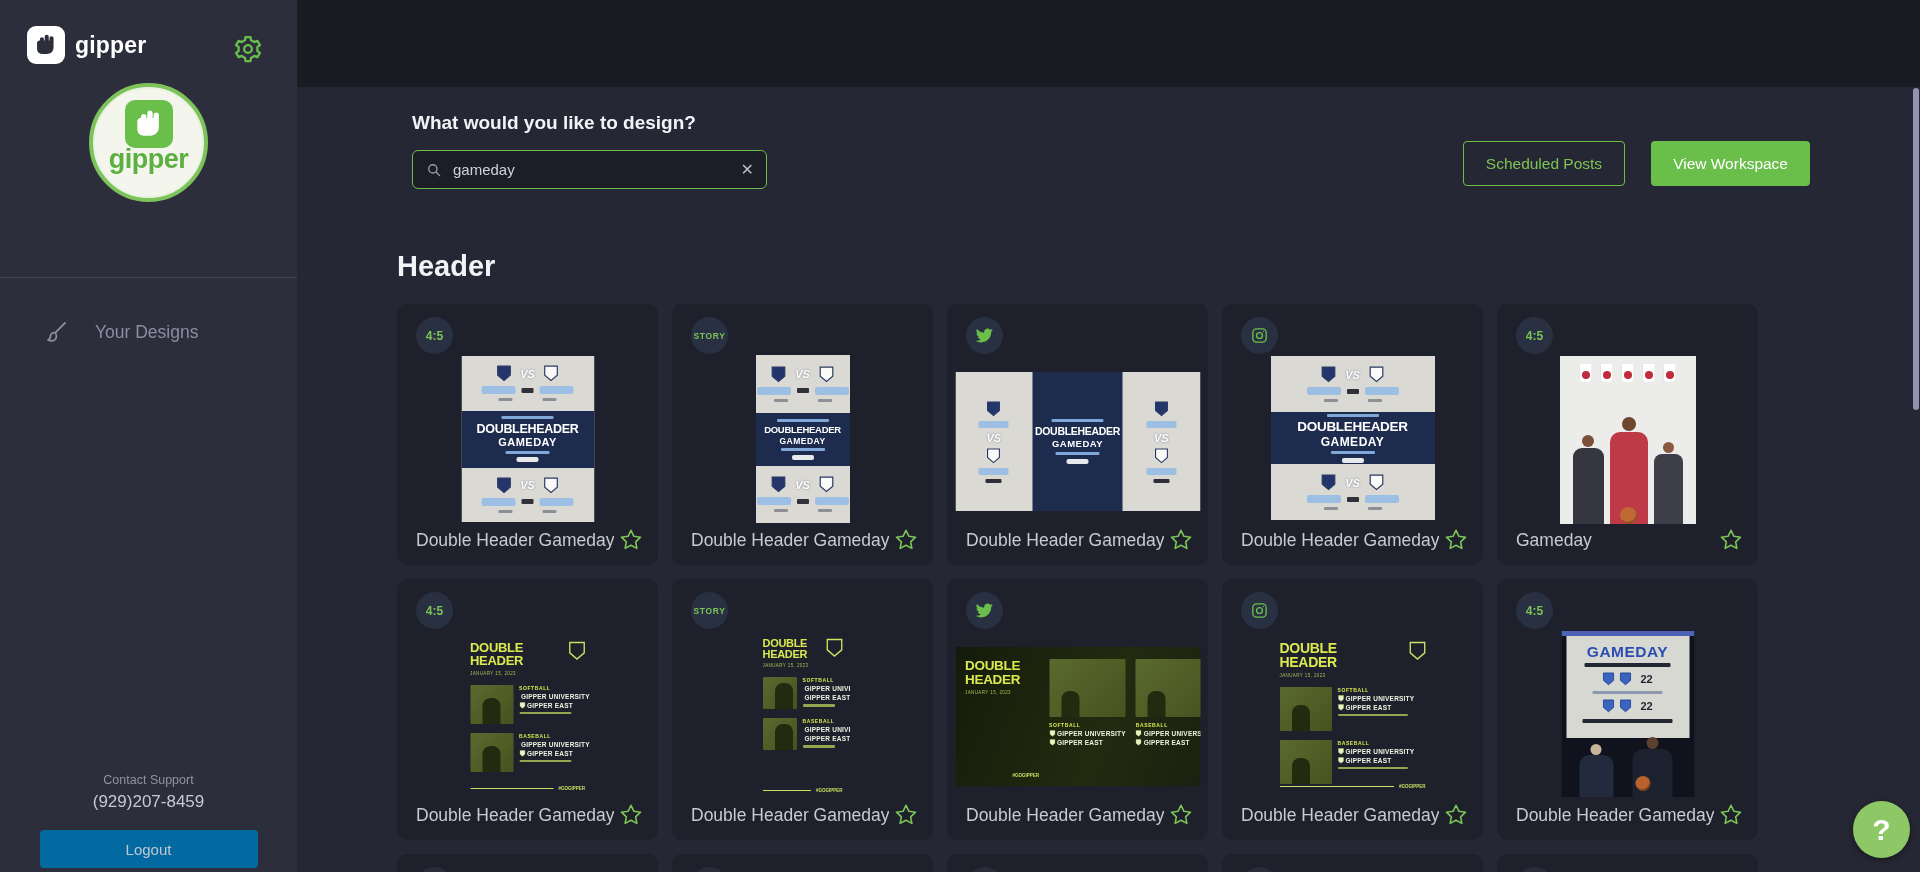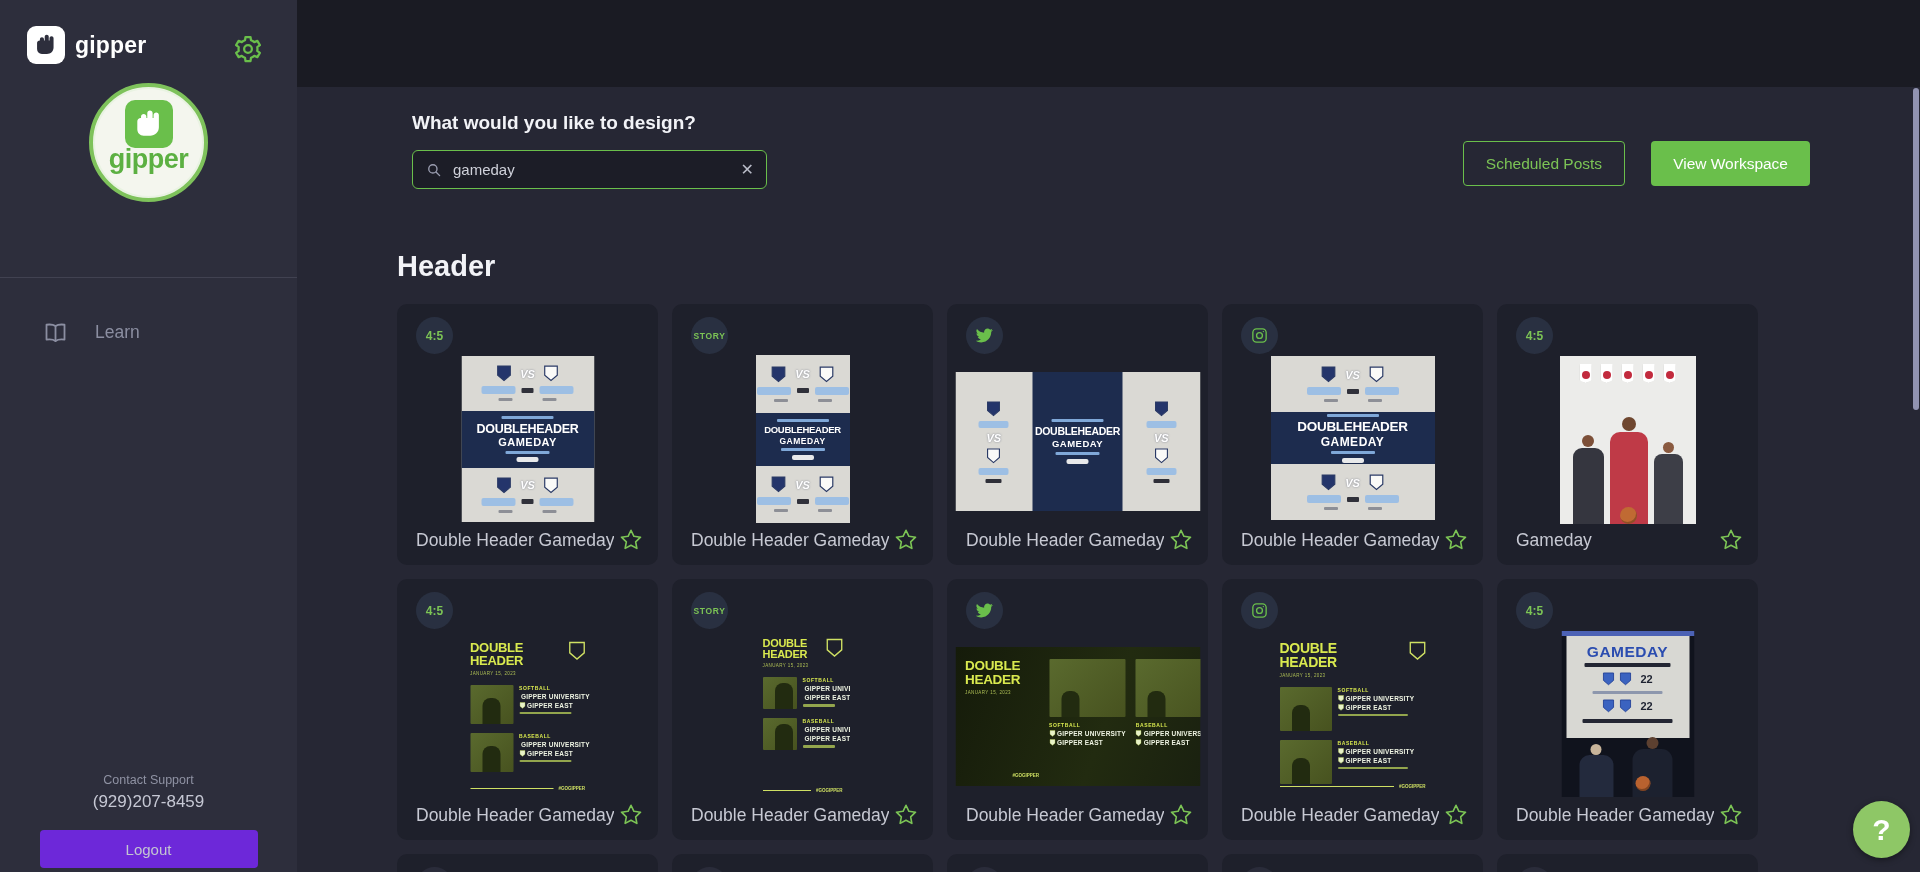--- a/index.html
+++ b/index.html
@@ -27,21 +27,21 @@
   .nav-item { position:relative; height:66px; display:flex; align-items:center; padding-left:42px; cursor:pointer; color:#8b8ea1; }
   .nav-item .nav-icon { width:27px; height:27px; display:inline-flex; }
   .nav-icon svg { width:27px; height:27px; fill:none; stroke:currentColor; stroke-width:1.6; stroke-linecap:round; stroke-linejoin:round; }
   .nav-label { margin-left:26px; font-size:17.5px; }
   .nav-item.active { color:#6abf4b; }
   .nav-ind { position:absolute; left:0; top:50%; transform:translateY(-50%); width:11px; height:22px;
     background:#6abf4b; border-radius:0 11px 11px 0; }
   .support { position:absolute; left:0; bottom:4px; width:297px; text-align:center; }
   .support-label { color:#8f92a3; font-size:12.5px; }
   .support-phone { color:#c6c8d4; font-size:17px; margin-top:5px; cursor:pointer; }
-  .logout-btn { display:block; margin:18px auto 0; width:218px; height:38px; background:#6d28d9; border:none;
+  .logout-btn { display:block; margin:18px auto 0; width:218px; height:38px; background:#0369a1; border:none;
     border-radius:4px; color:#c3c5d1; font-size:15px; font-family:inherit; cursor:pointer; }
 
   
   .main { position:absolute; left:297px; top:0; width:1623px; height:872px; background:#262734; overflow:hidden;text-decoration:underline; }
   .topstrip { position:absolute; left:0; top:0; width:100%; height:87px; background:#1a1b23; }
   .search-sec { position:absolute; left:115px; top:112px; }
   .search-title { color:#f2f3f7; font-size:19px; font-weight:bold; }
   .searchbox { margin-top:16px; width:355px; height:39px; background:#1c1d27; border:1.5px solid #6abf4b;
     border-radius:6px; display:flex; align-items:center; padding:0 12px; }
   .searchbox svg.mag { width:18px; height:18px; flex:none; }
@@ -206,25 +206,25 @@
             <path d="M11 27c-3.6 0-6-2.4-6-6v-7.4c0-1.8 1.4-3.2 3.2-3.2h.3V9c0-1.4 1.1-2.5 2.5-2.5S13.5 7.6 13.5 9v1.4h.9V5.9c0-1.4 1.1-2.5 2.5-2.5s2.5 1.1 2.5 2.5v4.5h.9V7.7c0-1.4 1.1-2.5 2.5-2.5s2.5 1.1 2.5 2.5V19c0 4.6-3.6 8-8.2 8z"></path>
           </svg>
       </span>
       <span class="avatar-text">gipper</span>
     </div>
     <div class="sidebar-divider"></div>
     <nav id="nav">
         <div class="nav-item">
           <span class="nav-icon">
             <svg viewBox="0 0 24 24">
-              <path d="M12 6.3C10 4.9 7 4.7 4 5.1v13.2c3-.4 6-.2 8 1.3 2-1.5 5-1.7 8-1.3V5.1c-3-.4-6-.2-8 1.2z"></path>
-              <path d="M12 6.3v13.3"></path>
+              <path d="M20.5 3.5l-8.6 8.6"></path>
+              <path d="M11.6 12.2c-2.1-.5-4.1 1-4.1 3.1 0 1.6-.8 2.6-2.1 3.2 1.8 1.4 4.9 1.5 6.5-.5 1.2-1.6 1.1-4.2-.3-5.8z"></path>
             </svg>
           </span>
-          <span class="nav-label">Learn</span>
+          <span class="nav-label">Your Designs</span>
         </div>
       </nav>
     <div class="support">
       <div class="support-label">Contact Support</div>
       <div class="support-phone">(929)207-8459</div>
       <button class="logout-btn">Logout</button>
     </div>
   </aside>
 
   <main class="main">

